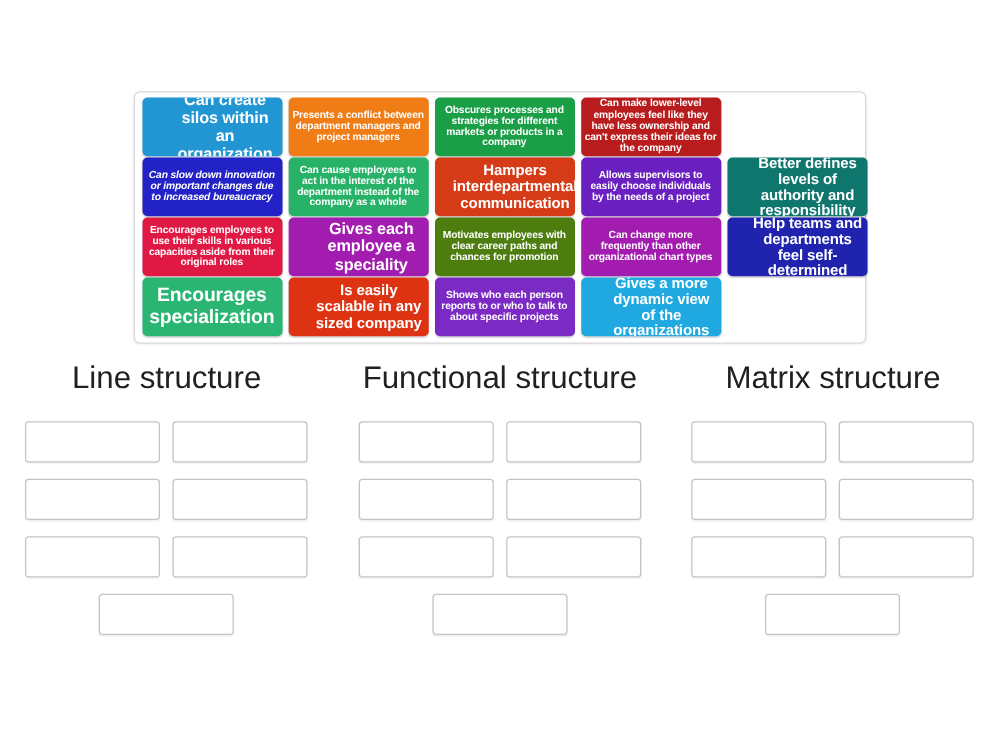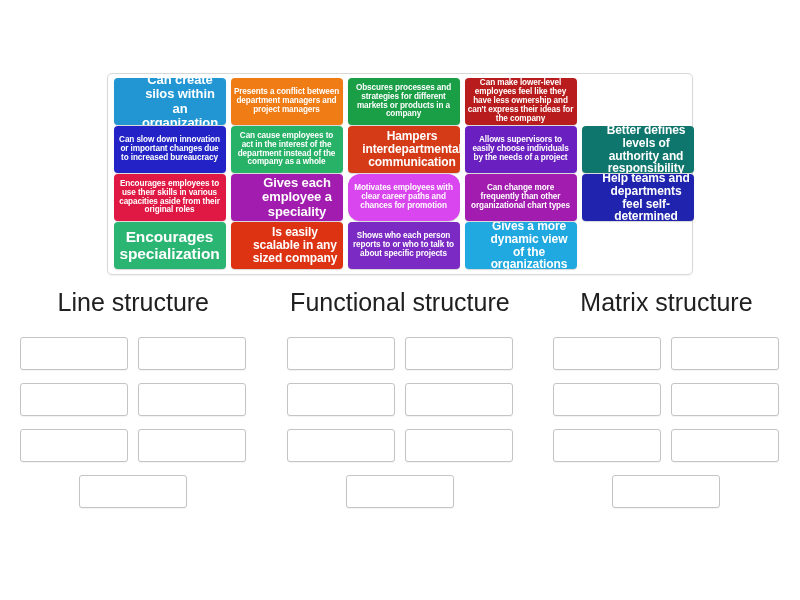--- a/index.html
+++ b/index.html
@@ -133,30 +133,30 @@
 <div id="app">
 
   <div class="card-pool" id="card-pool">
       <div class="pool-row">
         <div class="card fs-lg" style="background: rgb(33, 150, 211);">Can create silos within an organization</div>
         <div class="card fs-sm" style="background: rgb(239, 124, 21);">Presents a conflict between department managers and project managers</div>
         <div class="card fs-sm" style="background: rgb(26, 158, 70);">Obscures processes and strategies for different markets or products in a company</div>
         <div class="card fs-sm" style="background: #b91c1c;">Can make lower-level employees feel like they have less ownership and can't express their ideas for the company</div>
       </div>
       <div class="pool-row">
-        <div class="card fs-sm" style="background: rgb(34, 34, 199);">Can slow down innovation or important changes due to increased bureaucracy</div>
+        <div class="card fs-sm" style="background: rgb(34, 34, 199); font-style: italic;">Can slow down innovation or important changes due to increased bureaucracy</div>
         <div class="card fs-sm" style="background: rgb(39, 178, 104);">Can cause employees to act in the interest of the department instead of the company as a whole</div>
         <div class="card fs-md" style="background: rgb(214, 59, 24);">Hampers interdepartmental communication</div>
         <div class="card fs-sm" style="background: rgb(106, 31, 192);">Allows supervisors to easily choose individuals by the needs of a project</div>
         <div class="card fs-md" style="background: #0f766e;">Better defines levels of authority and responsibility</div>
       </div>
       <div class="pool-row">
         <div class="card fs-sm" style="background: rgb(224, 24, 68);">Encourages employees to use their skills in various capacities aside from their original roles</div>
         <div class="card fs-lg" style="background: #a21caf;">Gives each employee a speciality</div>
-        <div class="card fs-sm" style="background: #d946ef; border-radius: 12px;">Motivates employees with clear career paths and chances for promotion</div>
+        <div class="card fs-sm" style="background: #4d7c0f;">Motivates employees with clear career paths and chances for promotion</div>
         <div class="card fs-sm" style="background: #a21caf;">Can change more frequently than other organizational chart types</div>
         <div class="card fs-md" style="background: rgb(31, 35, 173);">Help teams and departments feel self-determined</div>
       </div>
       <div class="pool-row">
         <div class="card fs-xl" style="background: rgb(43, 181, 115);">Encourages specialization</div>
         <div class="card fs-md" style="background: rgb(221, 51, 19);">Is easily scalable in any sized company</div>
         <div class="card fs-sm" style="background: rgb(123, 42, 196);">Shows who each person reports to or who to talk to about specific projects</div>
         <div class="card fs-md" style="background: rgb(31, 169, 224);">Gives a more dynamic view of the organizations</div>
         <div class="card fs-md empty"></div>
       </div>

